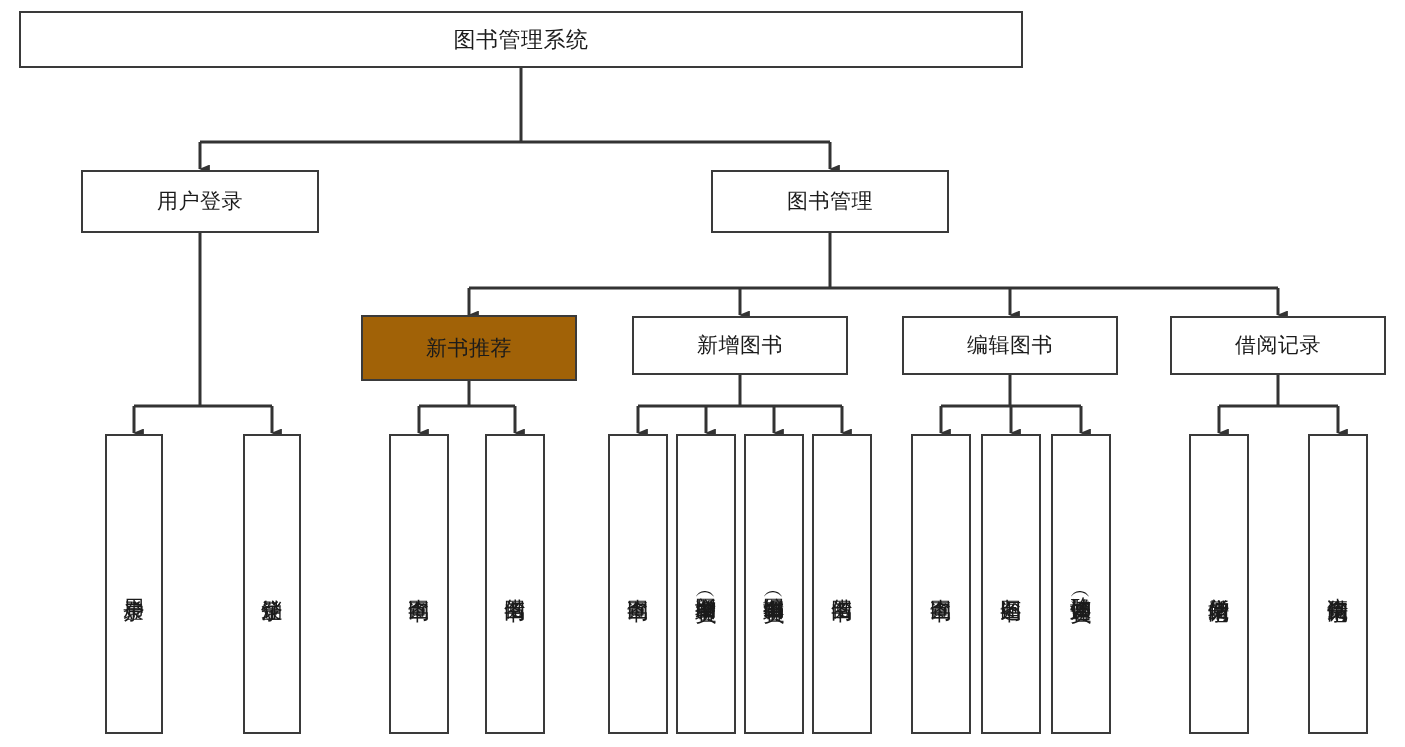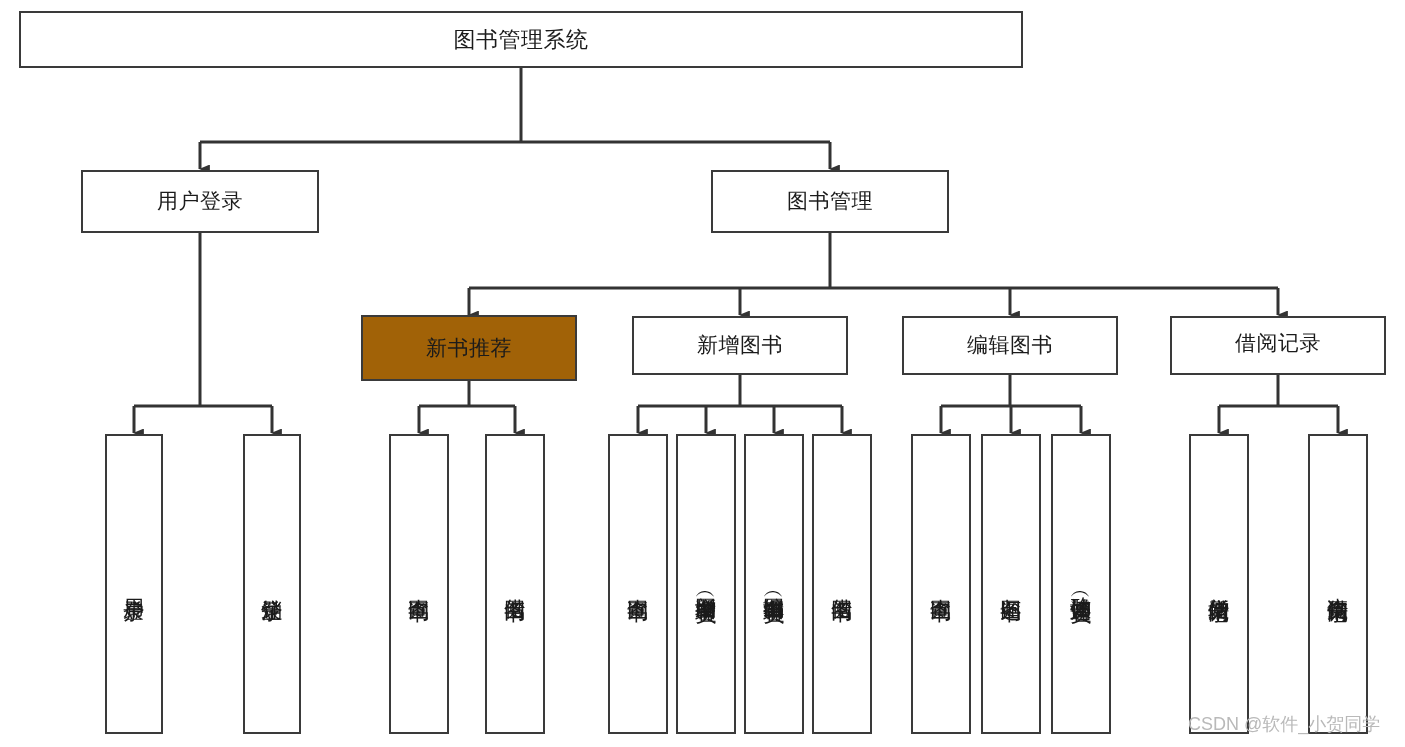--- a/index.html
+++ b/index.html
@@ -124,21 +124,21 @@
       <div class="node" style="left: 361px; top: 315px; width: 216px; height: 66px; border-color: rgb(58, 58, 58); background: #a16207;">
         <span class="label" style="color: rgb(27, 27, 27);">新书推荐</span>
       </div>
       <div class="node" style="left: 632px; top: 316px; width: 216px; height: 59px; border-color: rgb(58, 58, 58); background: rgb(255, 255, 255);">
         <span class="label" style="color: rgb(27, 27, 27);">新增图书</span>
       </div>
       <div class="node" style="left: 902px; top: 316px; width: 216px; height: 59px; border-color: rgb(58, 58, 58); background: rgb(255, 255, 255);">
         <span class="label" style="color: rgb(27, 27, 27);">编辑图书</span>
       </div>
       <div class="node" style="left: 1170px; top: 316px; width: 216px; height: 59px; border-color: rgb(58, 58, 58); background: rgb(255, 255, 255);">
-        <span class="label" style="color: rgb(27, 27, 27); font-family: Liberation Mono, monospace;">借阅记录</span>
+        <span class="label" style="color: rgb(27, 27, 27);">借阅记录</span>
       </div>
       <div class="node vertical" style="left: 105px; top: 434px; width: 58px; height: 300px; border-color: rgb(58, 58, 58); background: rgb(255, 255, 255);">
         <span class="label" style="color: rgb(27, 27, 27);">用户登录</span>
       </div>
       <div class="node vertical" style="left: 243px; top: 434px; width: 58px; height: 300px; border-color: rgb(58, 58, 58); background: rgb(255, 255, 255);">
         <span class="label" style="color: rgb(27, 27, 27);">注销登录</span>
       </div>
       <div class="node vertical" style="left: 389px; top: 434px; width: 60px; height: 300px; border-color: rgb(58, 58, 58); background: rgb(255, 255, 255);">
         <span class="label" style="color: rgb(27, 27, 27);">查询图书</span>
       </div>
@@ -167,14 +167,13 @@
         <span class="label" style="color: rgb(27, 27, 27);">确认归还（管理员）</span>
       </div>
       <div class="node vertical" style="left: 1189px; top: 434px; width: 60px; height: 300px; border-color: rgb(58, 58, 58); background: rgb(255, 255, 255);">
         <span class="label" style="color: rgb(27, 27, 27);">新增借阅记录</span>
       </div>
       <div class="node vertical" style="left: 1308px; top: 434px; width: 60px; height: 300px; border-color: rgb(58, 58, 58); background: rgb(255, 255, 255);">
         <span class="label" style="color: rgb(27, 27, 27);">查询借阅记录</span>
       </div>
     </div>
 
-  <div class="watermark">CSDN @软件_小贺同学</div>
 </div>
 
 </body></html>

